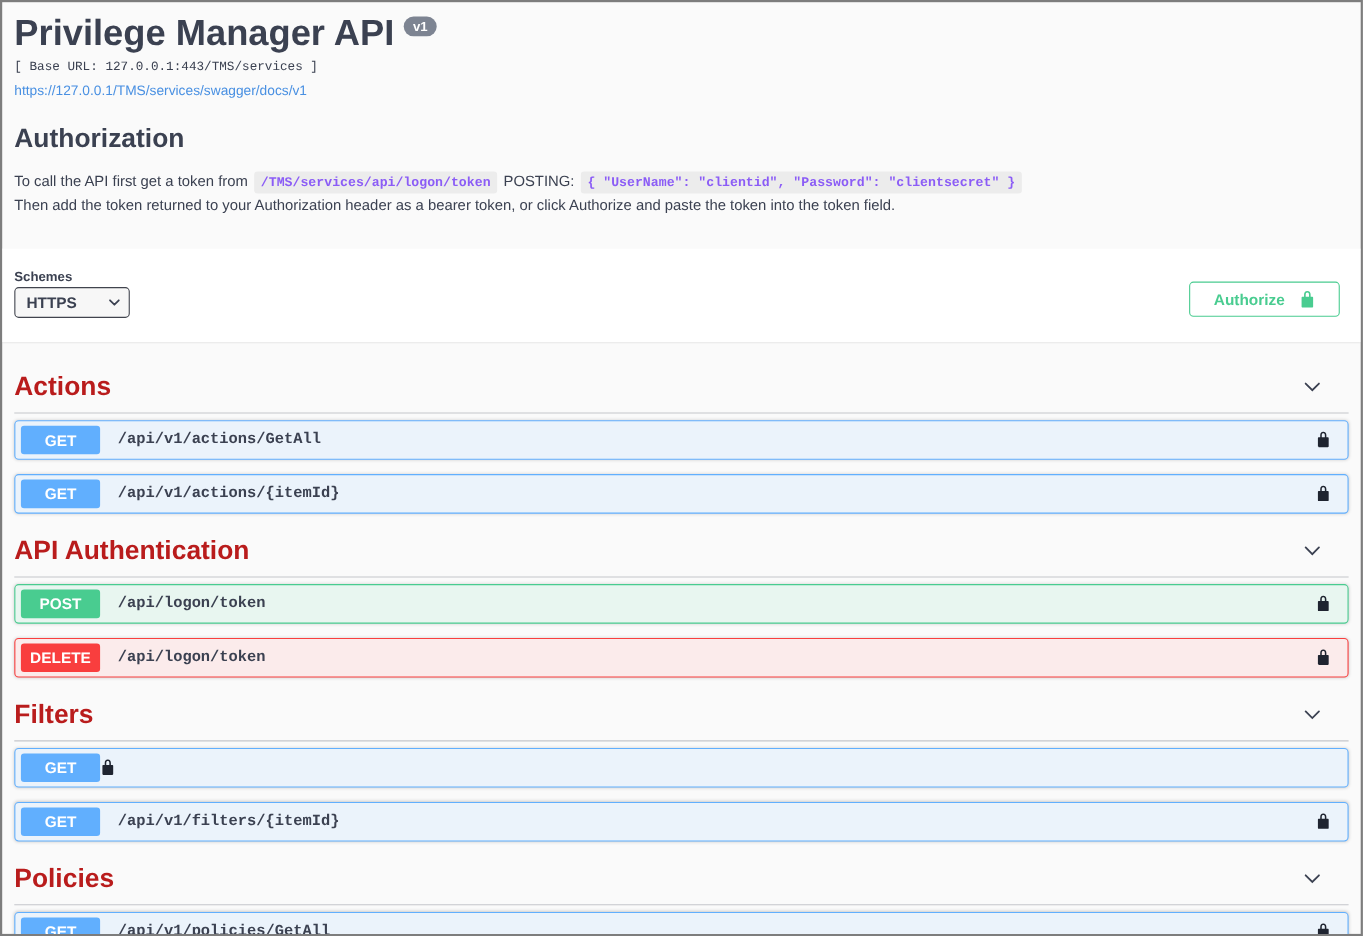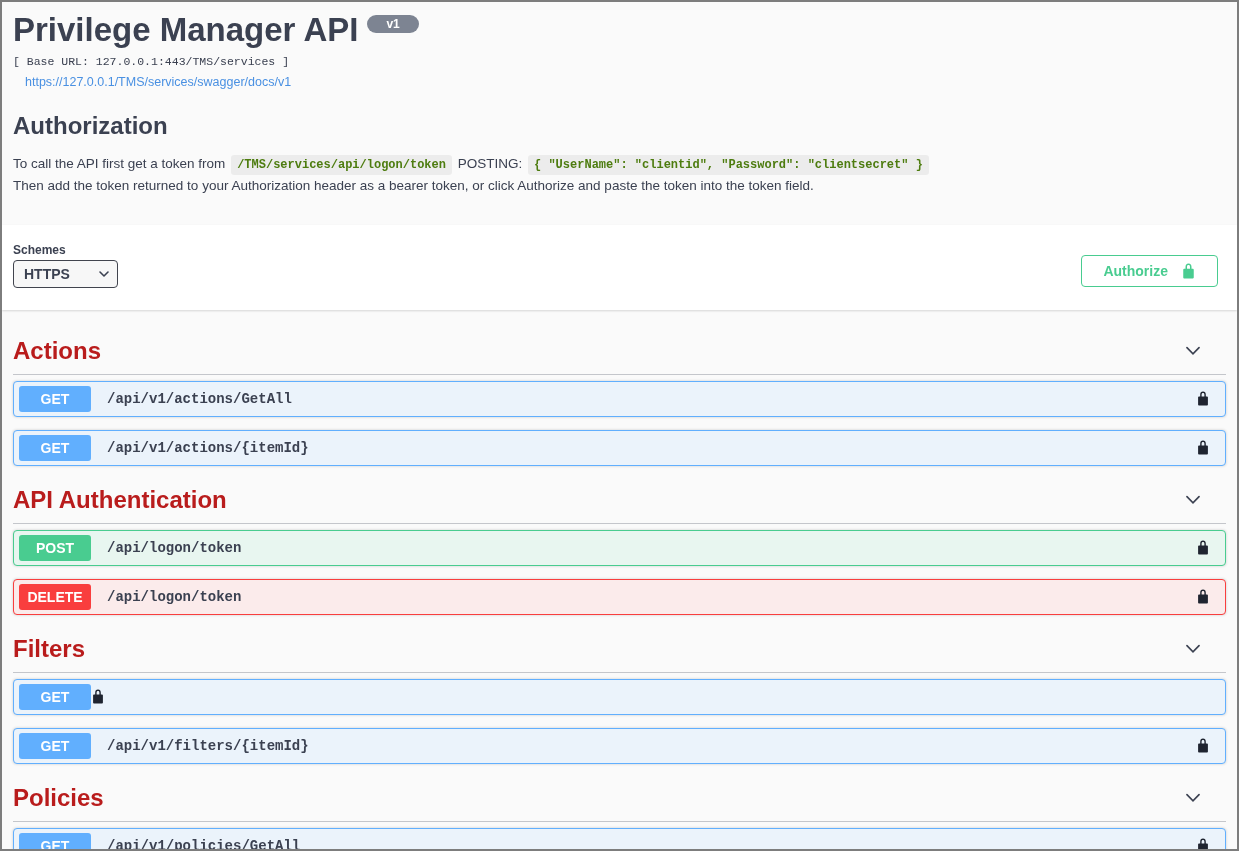--- a/index.html
+++ b/index.html
@@ -16,36 +16,36 @@
   }
 
   
   .info { padding:8px 11px 28px; }
   .page-title {
     margin:0; font-size:33px; font-weight:bold; line-height:40px; color:#3b4151;
   }
   .version-badge {
     display:inline-block; background:#7d8492; color:#fff;
     font-size:12px; font-weight:bold; line-height:1;
-    padding:3px 19px; border-radius:10px;
+    padding:3px 8px; border-radius:10px;
     margin-left:9px; position:relative; top:-13px;
   }
   .base-url {
     font-family:"Liberation Mono", monospace;
     font-size:11.5px; margin-top:5px; color:#3b4151;
   }
   .docs-link {
     display:inline-block; margin-top:7px;
-    color:#4990e2; font-size:12.5px; text-decoration:none; cursor:pointer;margin-left:12px;
+    color:#4990e2; font-size:12.5px; text-decoration:none; cursor:pointer;
   }
   .auth-heading { font-size:24px; font-weight:bold; margin:22px 0 0; line-height:28px; }
   .desc { font-size:13.5px; line-height:1.6; margin:13px 0 0; }
   .desc code {
     font-family:"Liberation Mono", monospace;
-    font-size:12px; font-weight:bold; color:#4d7c0f;
+    font-size:12px; font-weight:bold; color:#8b5cf6;
     background:rgba(0,0,0,.055);
     padding:3px 6px; border-radius:3px;
     margin:0 2px;
   }
 
   
   .scheme-container {
     background:#fff;
     box-shadow:0 1px 2px 0 rgba(0,0,0,.15);
     padding:18px 11px 22px;

